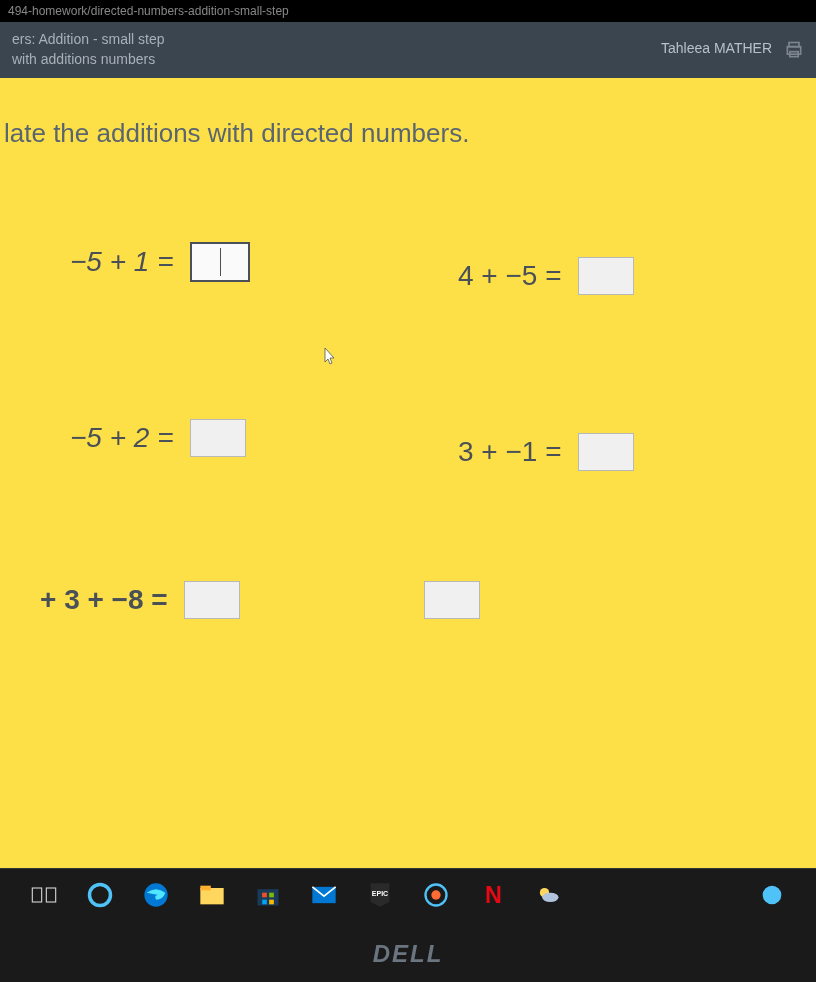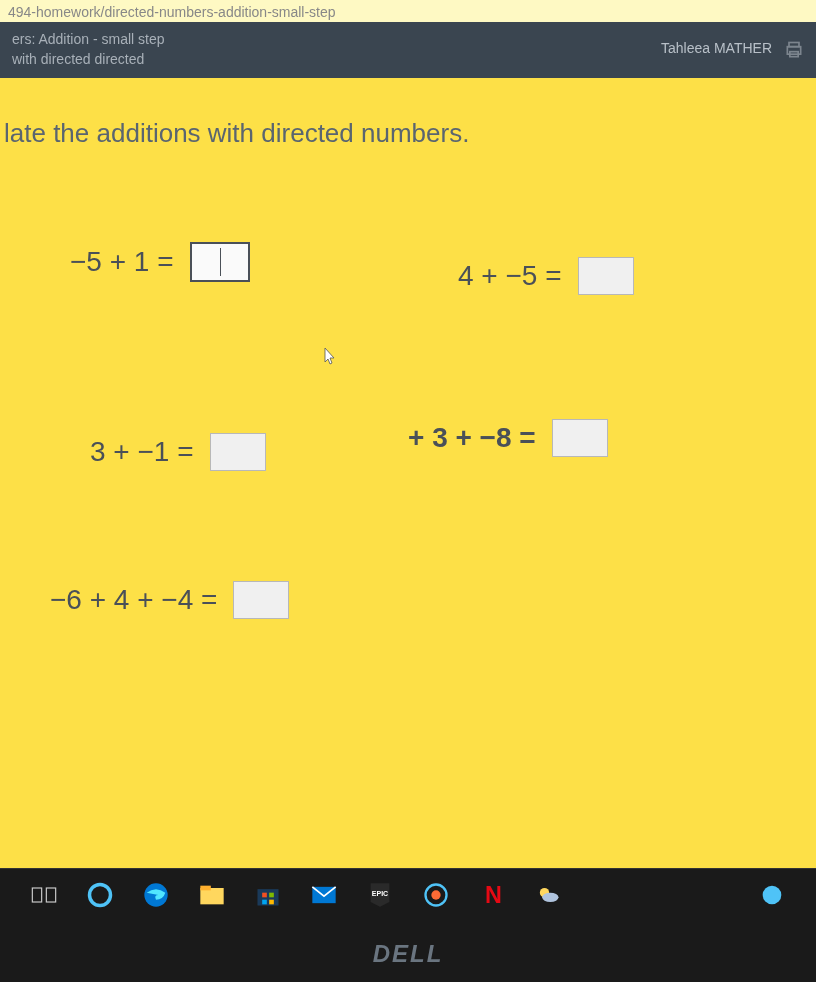--- a/index.html
+++ b/index.html
@@ -5,24 +5,24 @@
     * { margin: 0; padding: 0; box-sizing: border-box; }
     body {
       width: 816px;
       height: 982px;
       font-family: Arial, sans-serif;
       background: #1a1a1a;
       overflow: hidden;
       position: relative;
     }
     .url-bar {
-      background: #fef9c3;
+      background: #000000;
       color: #888;
       padding: 4px 8px;
-      font-size: 14px;
+      font-size: 12px;
       height: 22px;
     }
     .header-bar {
       background: #3a4550;
       color: #a8b0b8;
       padding: 10px 12px;
       height: 56px;
       display: flex;
       justify-content: space-between;
       align-items: center;
@@ -62,21 +62,21 @@
     }
     .problem {
       font-size: 28px;
       color: #4a5058;
       display: flex;
       align-items: center;
       gap: 10px;
       font-family: 'Arial', sans-serif;
     }
     .problem.right { padding-left: 50px; margin-top: 28px; }
-    .problem.left { padding-left: 30px; }
+    .problem.left { padding-left: 30px; font-style: italic; }
     .problem.bottom-left { padding-left: 0; font-weight: bold; }
     .answer-box {
       display: inline-block;
       width: 56px;
       height: 38px;
       border: 1px solid #b8b8b8;
       background: #f0f0f0;
       margin-left: 6px;
     }
     .answer-box.active {
@@ -133,21 +133,21 @@
 </head>
 <body>
 
 <div class="url-bar">
   <span>494-homework/directed-numbers-addition-small-step</span>
 </div>
 
 <div class="header-bar">
   <div class="header-left">
     <div>ers: Addition - small step</div>
-    <div>with directed directed</div>
+    <div>with additions numbers</div>
   </div>
   <div class="header-right">
     <span>Tahleea MATHER</span>
     <span class="print-icon">
       <svg viewBox="0 0 24 24" fill="none" stroke="#a8b0b8" stroke-width="2">
         <rect x="6" y="3" width="12" height="5"></rect>
         <rect x="4" y="8" width="16" height="9"></rect>
         <rect x="7" y="14" width="10" height="6"></rect>
       </svg>
     </span>
@@ -159,30 +159,33 @@
 
   <div class="problems-grid">
     <div class="problem left">
       <span>−5  +  1  =</span>
       <span class="answer-box active"></span>
     </div>
     <div class="problem right">
       <span>4  +  −5  =</span>
       <span class="answer-box"></span>
     </div>
+    <div class="problem left">
+      <span>−5  +  2  =</span>
+      <span class="answer-box"></span>
+    </div>
     <div class="problem right">
       <span>3  +  −1  =</span>
       <span class="answer-box"></span>
     </div>
     <div class="problem bottom-left">
       <span>+  3  +  −8  =</span>
       <span class="answer-box"></span>
     </div>
     <div class="problem" style="padding-left:10px">
-      <span>−6  +  4  +  −4  =</span>
       <span class="answer-box"></span>
     </div>
   </div>
 </div>
 
 <svg class="cursor-arrow" viewBox="0 0 12 18">
   <path d="M0 0 L0 14 L3 11 L5 16 L7 15 L5 10 L9 10 Z" fill="#ffffff" stroke="#555" stroke-width="0.8"></path>
 </svg>
 
 <div class="taskbar">

